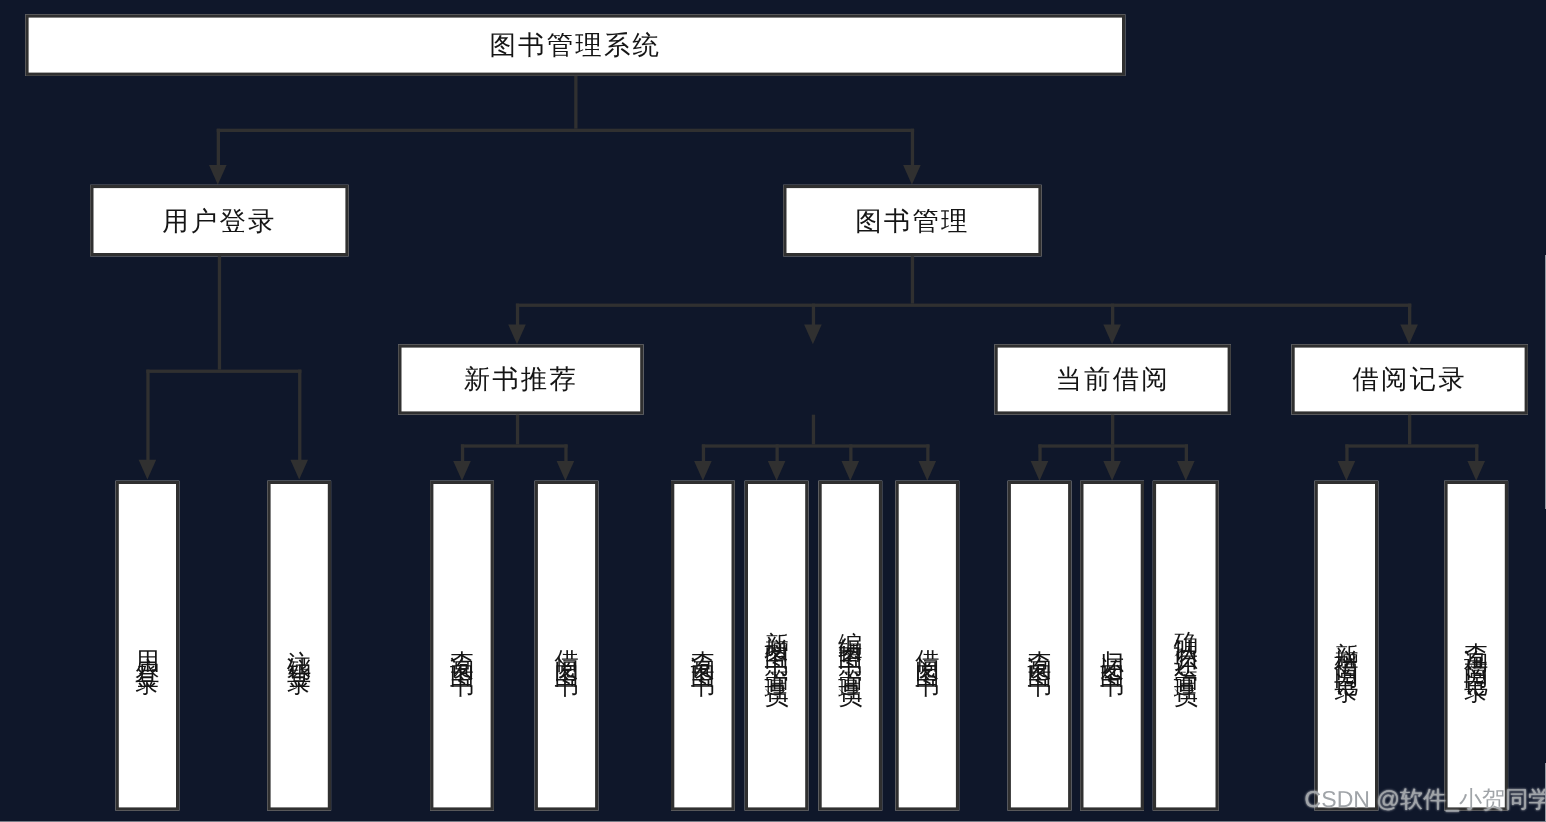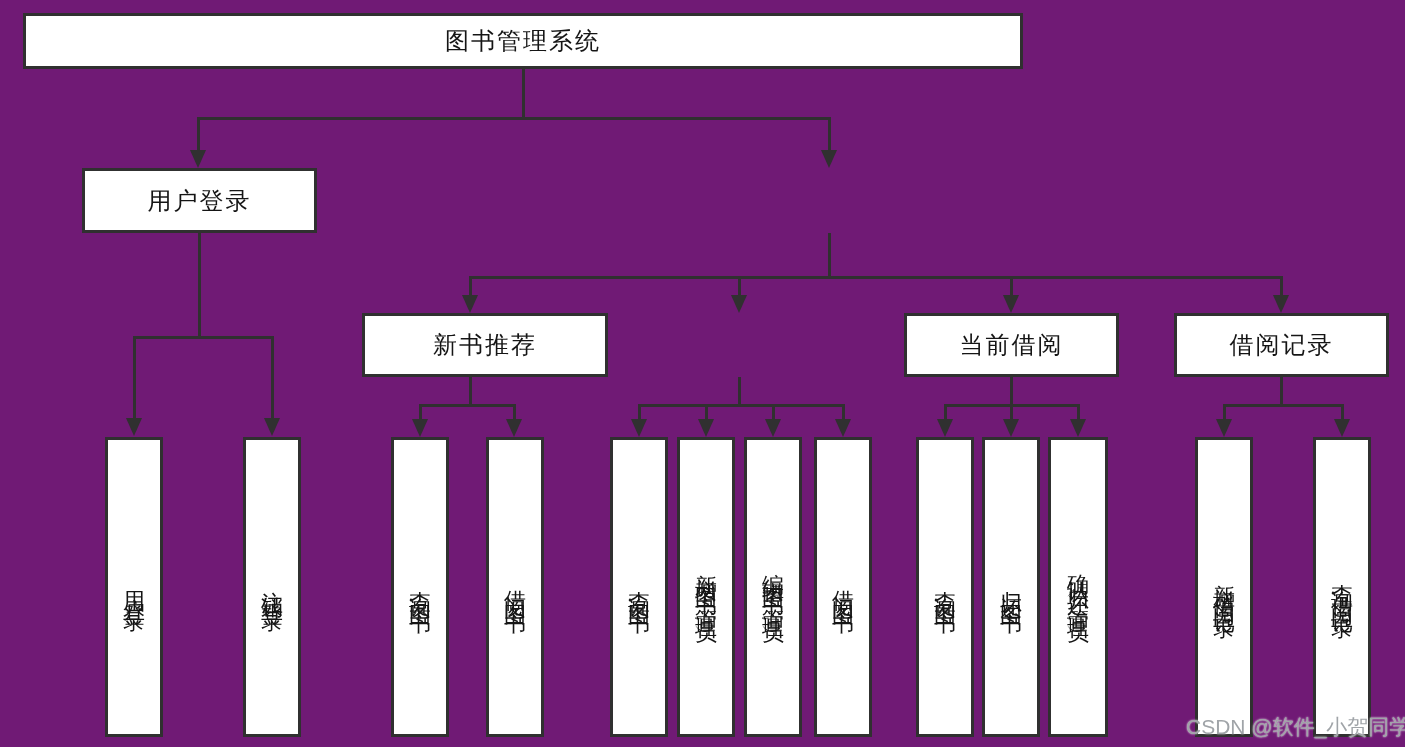--- a/index.html
+++ b/index.html
@@ -1,18 +1,18 @@
 <!DOCTYPE html>
 <html style="--line: #303030; --text: #151515; --wm: #a0a4a8;"><head>
 <meta charset="utf-8">
 <style>
   :root { --line:#303030; --text:#151515; --wm:#a0a4a8; }
   html,body { margin:0; padding:0; background:#ffffff; }
   body { width:1405px; height:747px; font-family:"Liberation Sans", sans-serif; }
-  .canvas { position:relative; width:1405px; height:747px; background:#701a75; overflow:hidden; }
+  .canvas { position:relative; width:1405px; height:747px; background:#0f172a; overflow:hidden; }
   .node { position:absolute; box-sizing:border-box; border:3px solid var(--line); background:#ffffff;
           display:flex; align-items:center; justify-content:center; color:var(--text); }
   .group { font-size:24px; letter-spacing:2px; }
   .leaf .vtext { writing-mode:vertical-rl; text-orientation:mixed; font-size:22px; letter-spacing:7px; line-height:1; }
   .hline, .vline { position:absolute; background:var(--line); }
   .hline { height:3px; }
   .vline { width:3px; }
   .arr { position:absolute; width:0; height:0;
          border-left:8px solid transparent; border-right:8px solid transparent;
          border-top:18px solid var(--line); }
@@ -31,40 +31,43 @@
   <div class="vline" style="left:521.5px; top:69px;  height:48px;"></div>
   <div class="hline" style="left:196.5px; top:117px; width:634px;"></div>
   <div class="vline" style="left:196.5px; top:117px; height:35px;"></div>
   <div class="arr" style="left:190px;   top:150px;"></div>
   <div class="vline" style="left:827.5px; top:117px; height:35px;"></div>
   <div class="arr" style="left:821px;   top:150px;"></div>
 
   <div class="node group" style="left:82px; top:168px; width:235px; height:65px;">
     <span>用户登录</span>
   </div>
+  <div class="node group" style="left:712px; top:168px; width:235px; height:65px;">
+    <span>图书管理</span>
+  </div>
 
   <div class="vline" style="left:198px;   top:233px; height:103px;"></div>
   <div class="hline" style="left:132.5px; top:336px; width:141px;"></div>
   <div class="vline" style="left:132.5px; top:336px; height:84px;"></div>
   <div class="arr" style="left:126px;   top:418px;"></div>
   <div class="vline" style="left:270.5px; top:336px; height:84px;"></div>
   <div class="arr" style="left:264px;   top:418px;"></div>
 
   <div class="vline" style="left:828px;    top:233px; height:43px;"></div>
   <div class="hline" style="left:468.5px;  top:276px; width:814px;"></div>
   <div class="vline" style="left:468.5px;  top:276px; height:21px;"></div>
   <div class="arr" style="left:462px;    top:295px;"></div>
   <div class="vline" style="left:737.5px;  top:276px; height:21px;"></div>
   <div class="arr" style="left:731px;    top:295px;"></div>
   <div class="vline" style="left:1009.5px; top:276px; height:21px;"></div>
   <div class="arr" style="left:1003px;   top:295px;"></div>
   <div class="vline" style="left:1279.5px; top:276px; height:21px;"></div>
   <div class="arr" style="left:1273px;   top:295px;"></div>
 
-  <div class="node group" style="left:362px; top:313px; width:246px; height:64px;">
+  <div class="node group" style="left:362px; top:313px; width:223px; height:64px;">
     <span>新书推荐</span>
   </div>
   <div class="node group" style="left:1174px; top:313px; width:215px; height:64px;">
     <span>借阅记录</span>
   </div>
   <div class="node group" style="left:904px; top:313px; width:215px; height:64px;">
     <span>当前借阅</span>
   </div>
 
   <div class="vline" style="left:468.5px; top:377px; height:27px;"></div>

